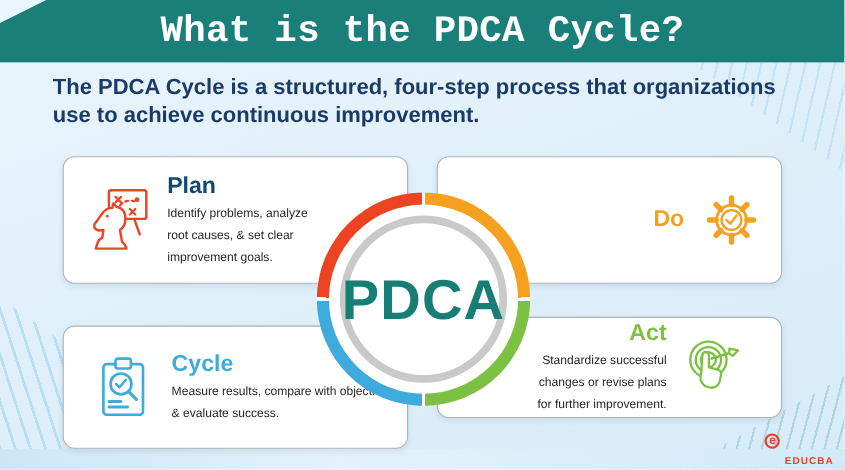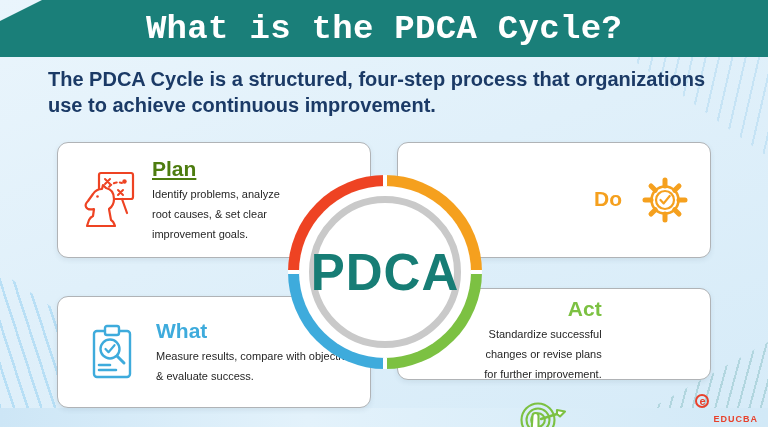--- a/index.html
+++ b/index.html
@@ -29,26 +29,26 @@
 
   .intro{position:absolute;left:50%;transform:translateX(-50%);top:66px;width:672px;
     color:#1b3a66;font-size:20px;font-weight:bold;line-height:26px;}
 
   
   .card{position:absolute;background:#ffffff;border:1.6px solid #b0b3b6;border-radius:11px;
     box-shadow:0 2px 5px rgba(60,90,110,.10);display:flex;align-items:center;z-index:2;box-sizing:border-box;}
   .card-plan {left:57px; top:142px; width:314px; height:116px; padding:8px 10px 8px 22px; gap:14px;}
   .card-do   {left:397px;top:142px; width:314px; height:116px; padding:8px 16px 8px 10px; gap:14px;}
   .card-check{left:57px; top:296px; width:314px; height:112px; padding:8px 4px 8px 26px; gap:14px;}
-  .card-act  {left:397px;top:288px; width:314px; height:92px; padding:8px 32px 8px 10px; gap:14px;flex-direction:column;}
+  .card-act  {left:397px;top:288px; width:314px; height:92px; padding:8px 32px 8px 10px; gap:14px;}
   .icon-box{flex:0 0 58px;display:flex;align-items:center;justify-content:center;}
   .txt{flex:1;min-width:0;}
   .txt-right{text-align:right;}
   .card-title{font-size:21px;font-weight:bold;margin-bottom:3px;}
-  .t-plan{color:#4d7c0f;text-decoration:underline;} .t-do{color:#f5a01e;} .t-check{color:#3eabdc;} .t-act{color:#7cc142;}
+  .t-plan{color:#0c4a6e;} .t-do{color:#f5a01e;} .t-check{color:#3eabdc;} .t-act{color:#7cc142;}
   .card-body{font-size:11px;line-height:20px;color:#262626;white-space:pre-line;}
   .card-check .card-body{white-space:normal;}
 
   
   .ring-wrap{position:absolute;left:288px;top:175px;width:194px;height:194px;z-index:5;}
   .ring{position:absolute;inset:0;border-radius:50%;
     background:conic-gradient(from 0deg,
       #ffffff 0deg 1deg,
       #f5a01e 1deg 89deg,
       #ffffff 89deg 91deg,
@@ -127,21 +127,21 @@
       <svg width="46" height="58" viewBox="0 0 46 58" fill="none" stroke="#3eabdc" stroke-width="2.4" stroke-linecap="round" stroke-linejoin="round">
         <rect x="4" y="8" width="36" height="46" rx="3"></rect>
         <rect x="15" y="3" width="14" height="9" rx="2" fill="#ffffff"></rect>
         <circle cx="20" cy="26" r="9.5"></circle>
         <path d="M27 33l7 7" stroke-width="3"></path>
         <path d="M15.5 26l3 3.2l6-7" stroke-width="2.2"></path>
         <path d="M9 42h11M9 47h17" stroke-width="2.6"></path>
       </svg>
     </div>
     <div class="txt">
-      <div class="card-title t-check">What</div>
+      <div class="card-title t-check">Cycle</div>
       <div class="card-body">Measure results, compare with objectives, &amp; evaluate success.</div>
     </div>
   </div>
 
   <div class="card card-act">
     <div class="txt txt-right">
       <div class="card-title t-act">Act</div>
       <div class="card-body">Standardize successful
 changes or revise plans
 for further improvement.</div>

